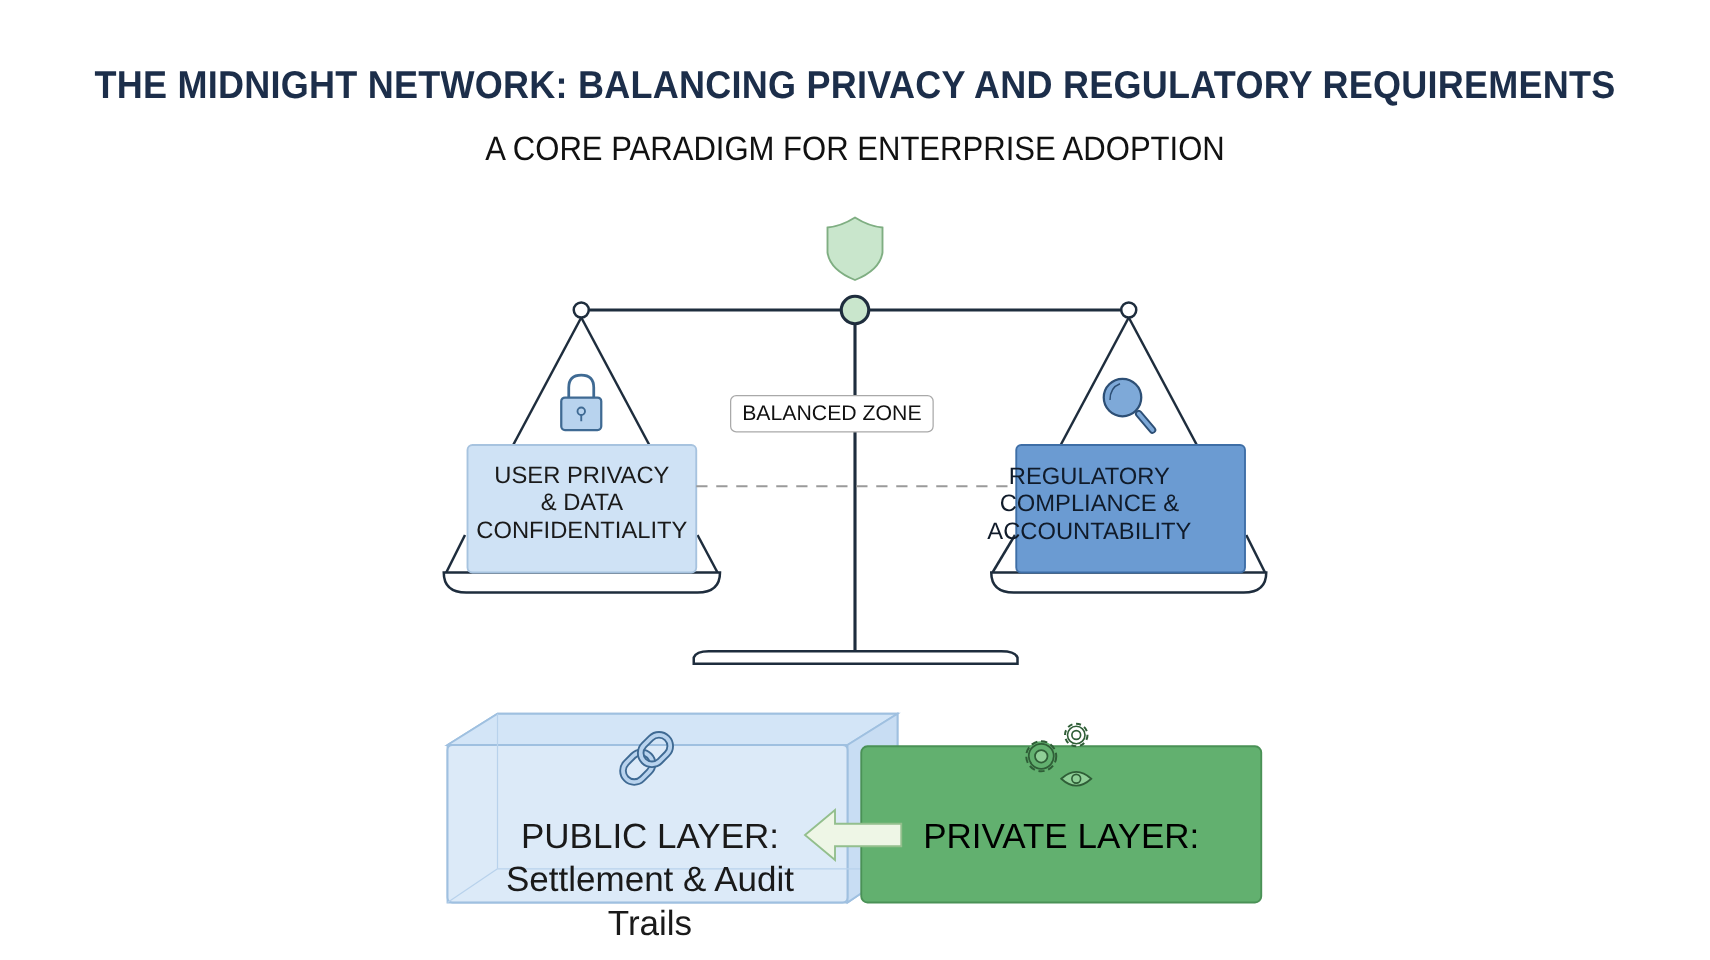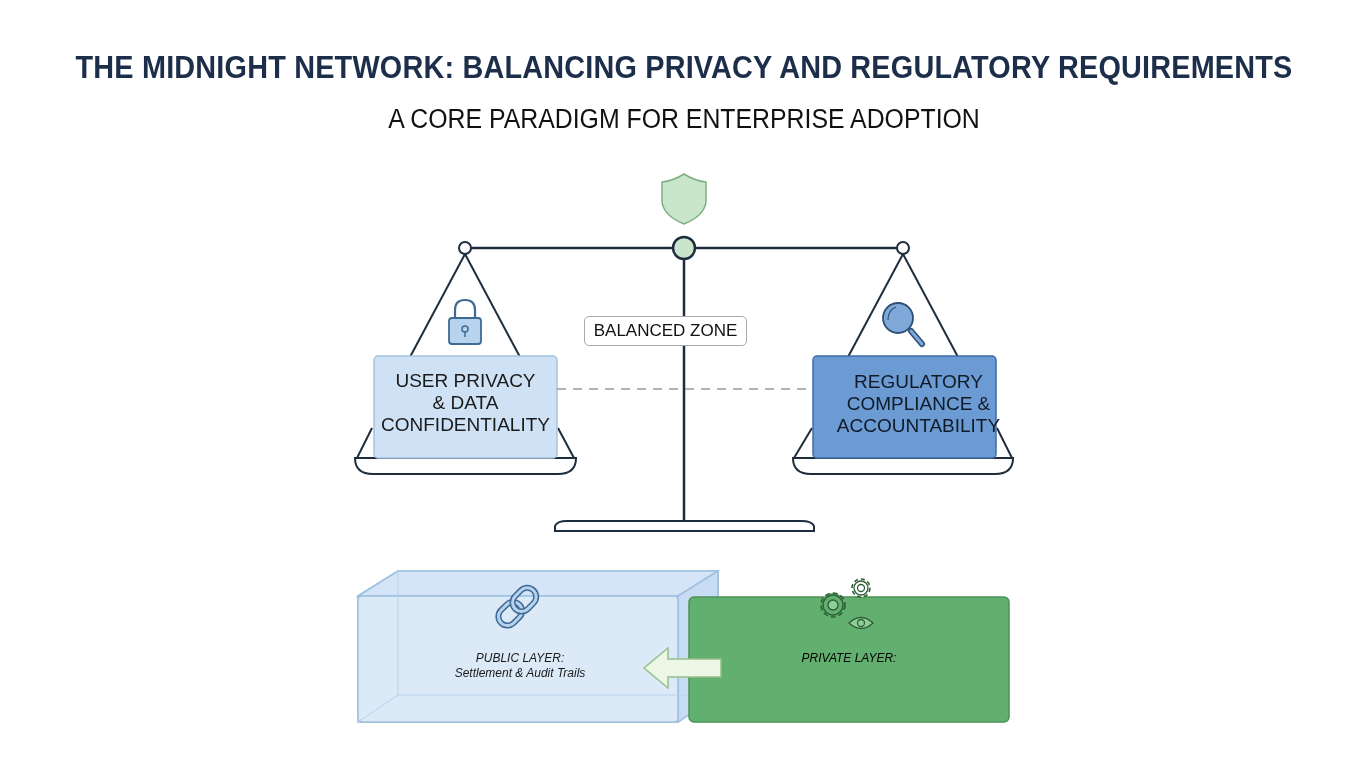--- a/index.html
+++ b/index.html
@@ -3,21 +3,21 @@
   <meta charset="utf-8">
   <style>
     html, body { margin: 0; padding: 0; background: #ffffff; }
     body { width: 1368px; height: 768px; position: relative; overflow: hidden; font-family: "Liberation Sans", "DejaVu Sans", sans-serif; }
     .title { position: absolute; left: 0; top: 50px; width: 1368px; text-align: center; font-size: 31px; font-weight: bold; color: #1c2e4a; letter-spacing: 0.2px; transform: scaleX(0.93); transform-origin: center; }
     .subtitle { position: absolute; left: 0; top: 104px; width: 1368px; text-align: center; font-size: 27px; color: #111111; transform: scaleX(0.92); transform-origin: center; }
     svg.diagram { position: absolute; left: 0; top: 0; }
     .label { position: absolute; text-align: center; color: #1a1a1a; line-height: 1.15; }
     .box-text { font-size: 19px; letter-spacing: 0; }
     .zone-label { position: absolute; left: 584px; top: 316px; width: 163px; height: 30px; border: 1.5px solid #a9a9a9; border-radius: 5px; background: #ffffff; font-size: 17px; display: flex; align-items: center; justify-content: center; color: #111; box-sizing: border-box; }
-    .layer-text { font-size: 12px; line-height: 1.25; color: #1a1a1a; font-style: italic; }
+    .layer-text { font-size: 28px; line-height: 1.25; color: #1a1a1a; }
   </style>
 </head>
 <body>
 
 <div class="title">THE MIDNIGHT NETWORK: BALANCING PRIVACY AND REGULATORY REQUIREMENTS</div>
 <div class="subtitle">A CORE PARADIGM FOR ENTERPRISE ADOPTION</div>
 
 <svg class="diagram" width="1368" height="768" viewBox="0 0 1368 768">
 
   <g>
@@ -112,21 +112,21 @@
 </svg>
 
 <div class="zone-label">BALANCED ZONE</div>
 
 <div class="label box-text" style="left:374px; top:370px; width:183px;">
   <div>USER PRIVACY</div>
   <div>&amp; DATA</div>
   <div>CONFIDENTIALITY</div>
 </div>
 
-<div class="label box-text" style="left:813px; top:371px; width:211px; color:#101b2a;">
+<div class="label box-text" style="left:766px; top:371px; width:211px; color:#101b2a;">
   <div>REGULATORY</div>
   <div>COMPLIANCE &amp;</div>
   <div>ACCOUNTABILITY</div>
 </div>
 
 <div class="label layer-text" style="left:380px; top:651px; width:280px;">
   <div>PUBLIC LAYER:</div>
   <div>Settlement &amp; Audit Trails</div>
 </div>
 

